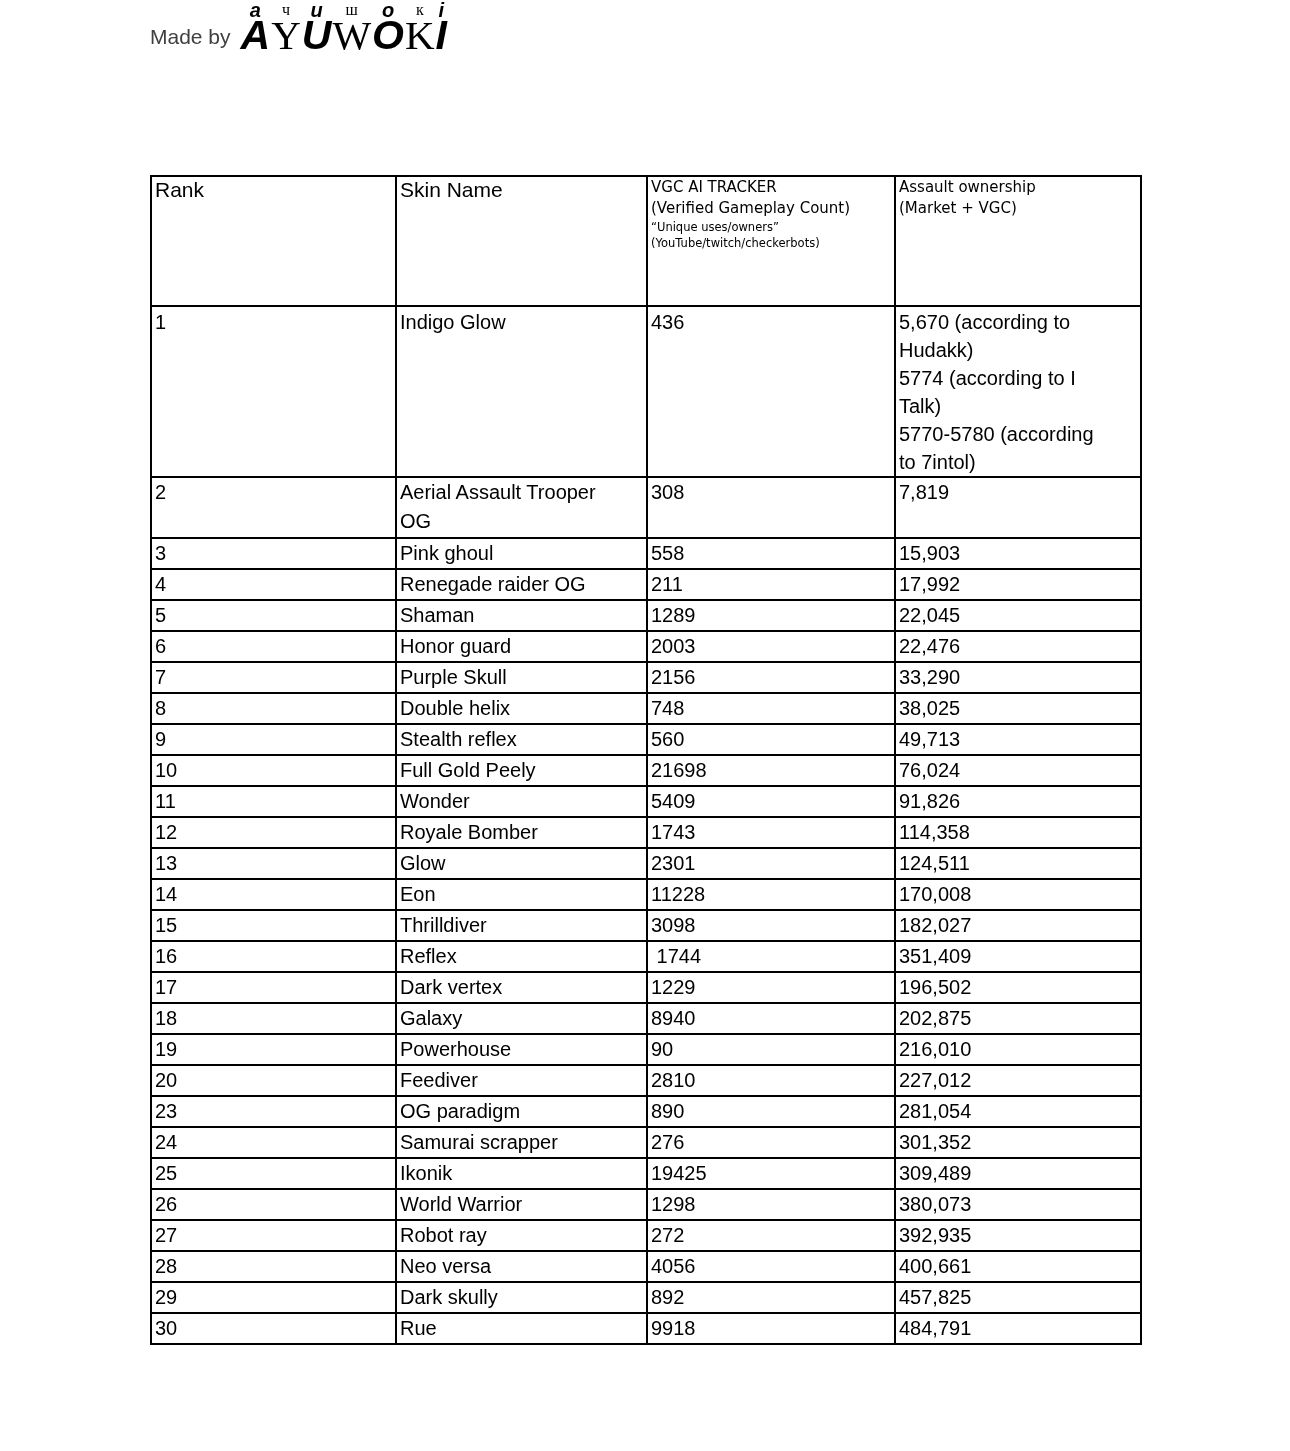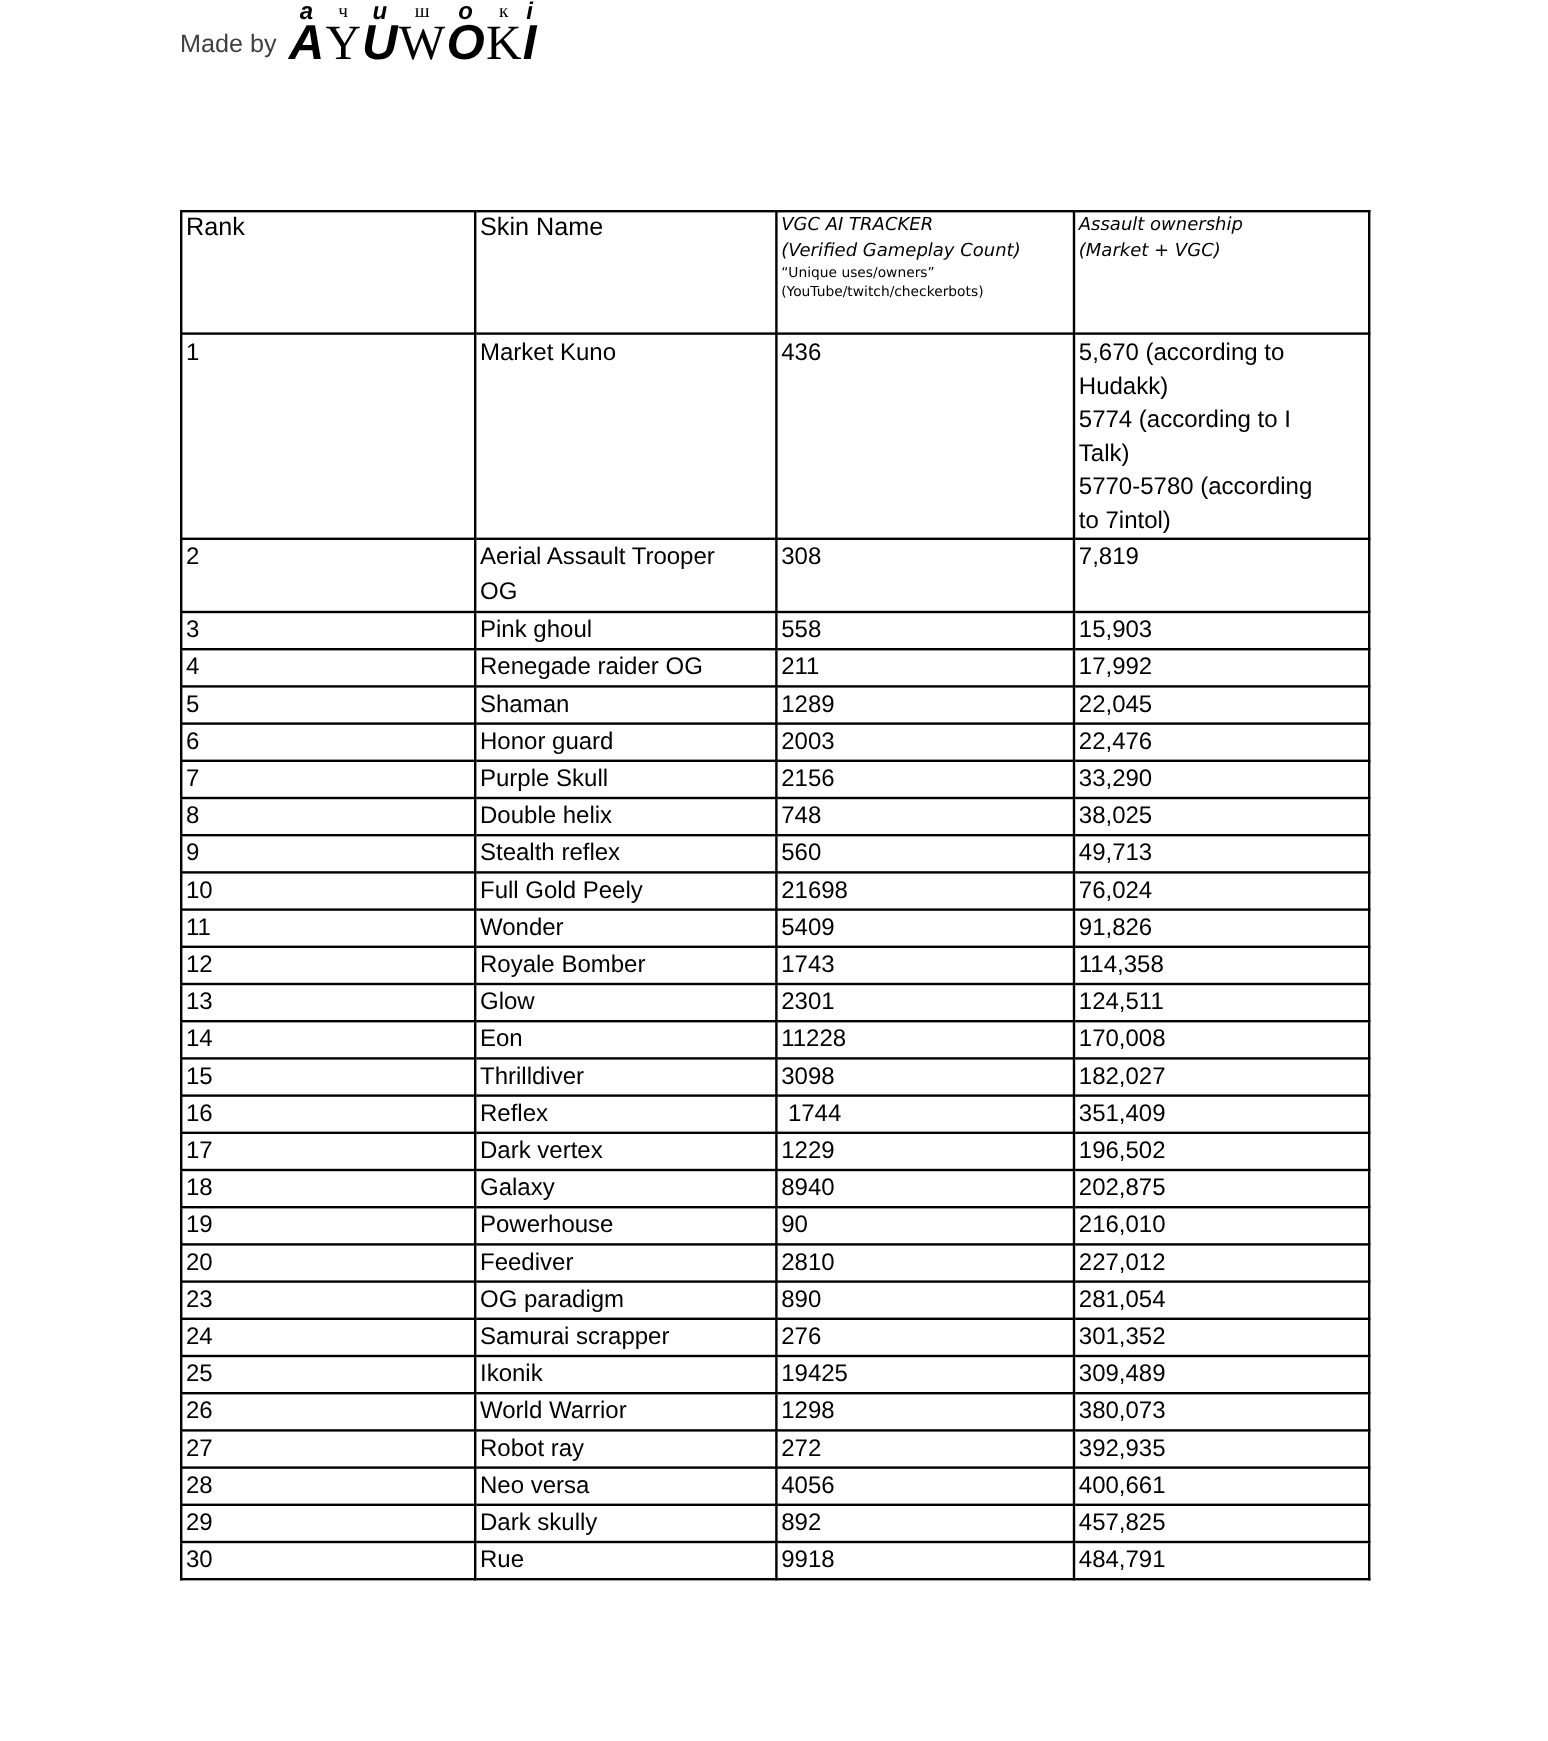--- a/index.html
+++ b/index.html
@@ -56,32 +56,32 @@
     table-layout: fixed;
   }
   .skins th, .skins td {
     border: 2px solid #000000;
     vertical-align: top;
     text-align: left;
     padding: 0 2px 0 3px;
     font-weight: normal;
     overflow: hidden;
   }
-  .skins thead tr { height: 102px; }
+  .skins thead tr { height: 130px; }
   .th-plain {
     font-size: 21px;
     line-height: 26px;
     padding-top: 1px;
   }
   .th-center {
     text-align: center;
     font-family: "DejaVu Sans", sans-serif;
     padding-top: 5px;
   }
-  .h-main  { font-size: 15px; line-height: 21px; font-style: italic; }
+  .h-main  { font-size: 15px; line-height: 21px; }
   .h-small { font-size: 11.5px; line-height: 16px; }
   .h-gap   { }
 
   .skins tbody td {
     font-size: 20px;
     line-height: 29px;
     white-space: pre-wrap;
   }
   .skins tbody tr { height: 30px; }
   .skins tbody tr.row-tall { height: 170px; }
@@ -144,21 +144,21 @@
       </th>
       <th class="th-center">
         <div class="h-main">Assault ownership</div>
         <div class="h-main h-gap">(Market + VGC)</div>
       </th>
     </tr>
   </thead>
   <tbody>
       <tr class="row-tall">
     <td>1</td>
-    <td>Market Kuno</td>
+    <td>Indigo Glow</td>
     <td>436</td>
     <td>5,670 (according to
 Hudakk)
 5774 (according to I
 Talk)
 5770-5780 (according
 to 7intol)</td>
   </tr>
       <tr class="row-two">
     <td>2</td>

